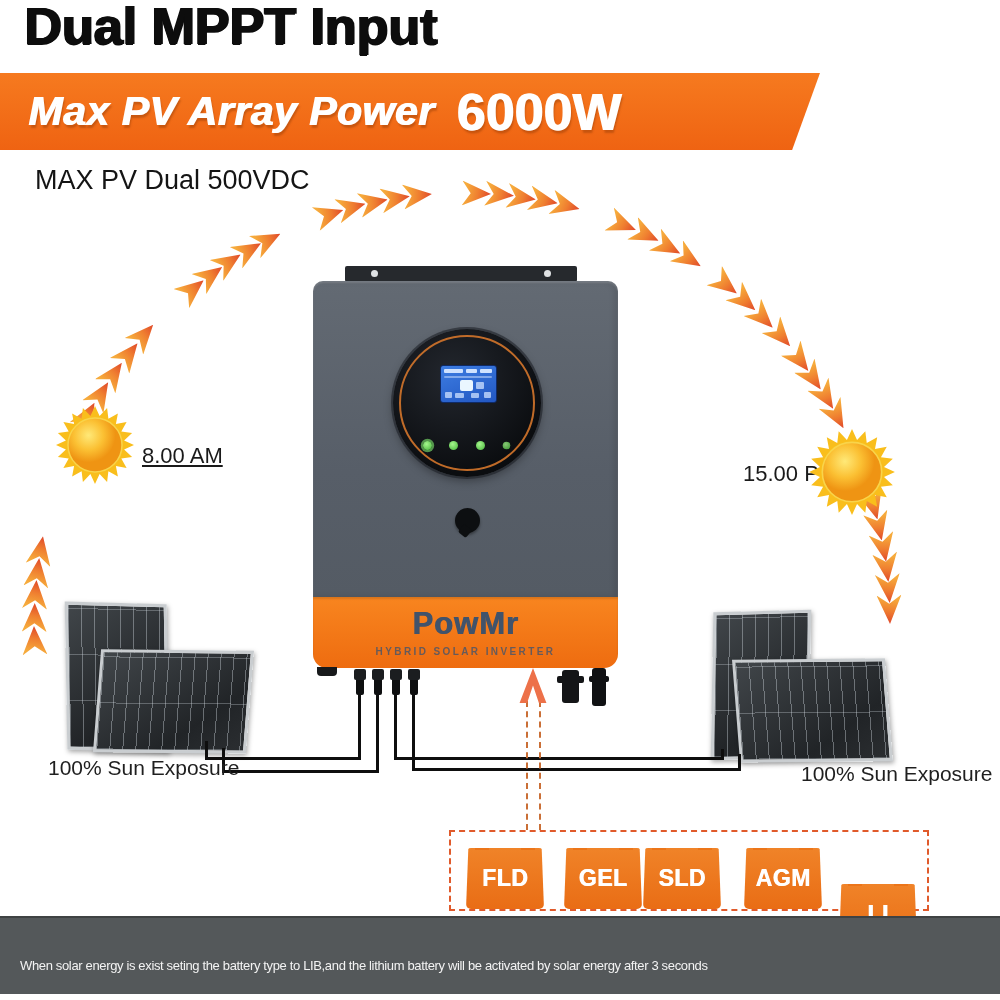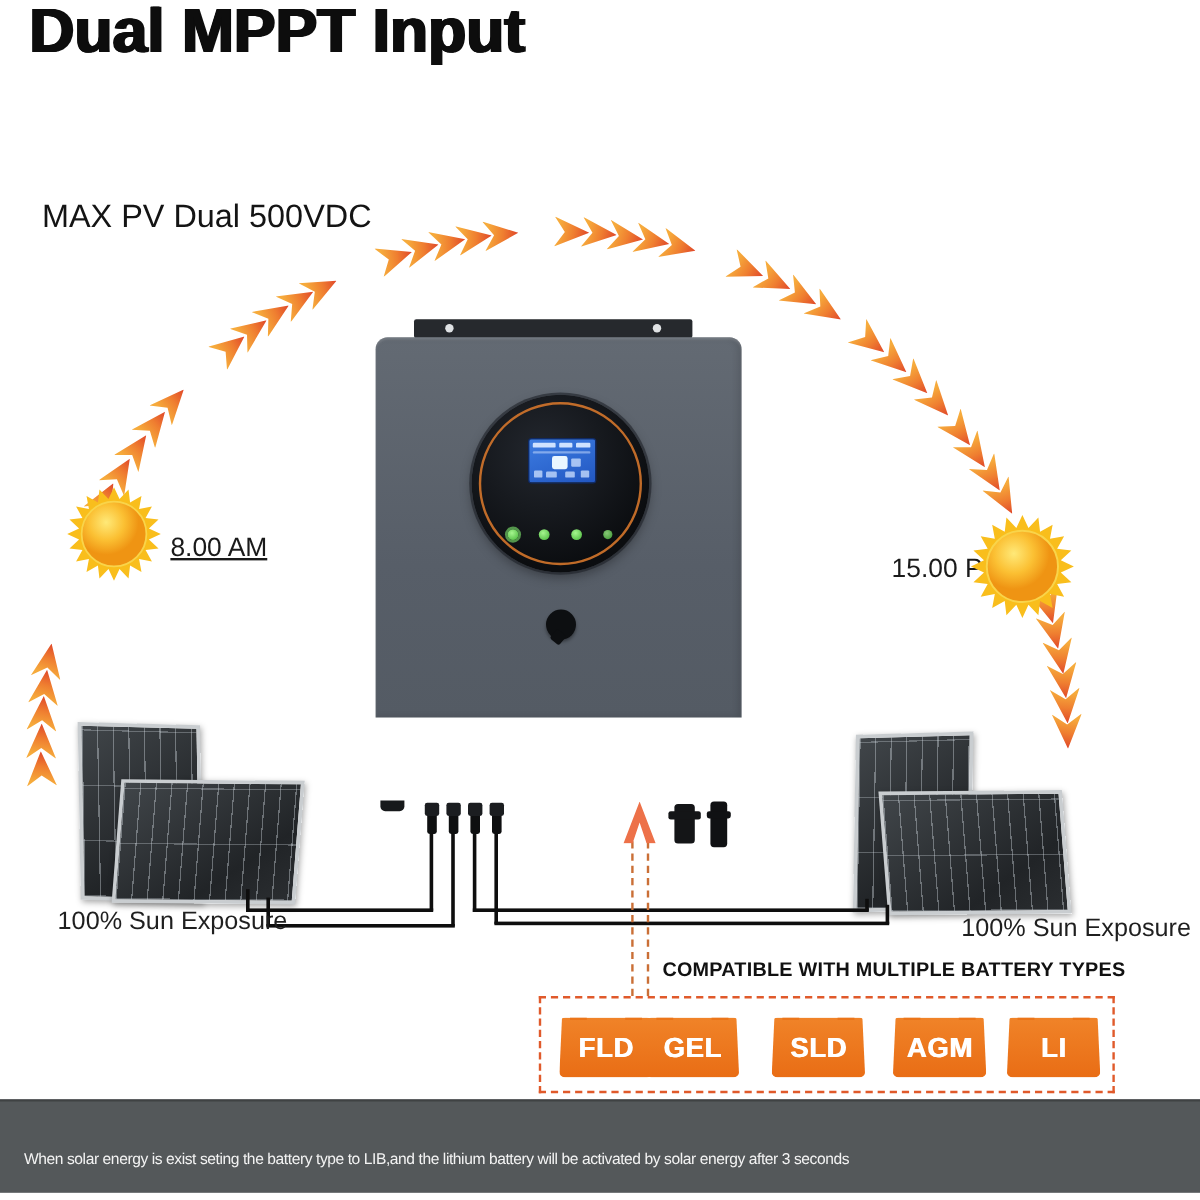--- a/index.html
+++ b/index.html
@@ -70,21 +70,21 @@
   .spanel{background:
       repeating-linear-gradient(90deg, rgba(220,228,235,0.38) 0 1px, transparent 1px 13px),
       repeating-linear-gradient(0deg, rgba(220,228,235,0.30) 0 1px, transparent 1px 46px),
       linear-gradient(145deg,#41464a,#212427 70%,#2b2e31);
     border:3px solid #c9cdd0;box-shadow:1px 2px 5px rgba(0,0,0,0.35);z-index:1;}
   .caption{font-size:21px;color:#1f1f1f;z-index:3;}
 
   
   .bat-heading{left:552px;top:799px;font-size:16.5px;font-weight:bold;color:#111;letter-spacing:0.2px;}
   .bat-box{left:449px;top:830px;width:476px;height:77px;border:2px dashed #e05a2b;z-index:1;}
-  .battery{position:absolute;top:848px;width:78px;height:50px;border-radius:5px;z-index:2;
+  .battery{position:absolute;top:848px;width:78px;height:61px;border-radius:5px;z-index:2;
     background:linear-gradient(180deg,#f08328,#e96d15);display:flex;align-items:center;justify-content:center;
     clip-path:polygon(3% 0,97% 0,100% 100%,0 100%);}
   .battery::before,.battery::after{content:"";position:absolute;top:-7px;width:14px;height:9px;border-radius:2px 2px 0 0;
     background:#ec7519;}
   .battery::before{left:9px;} .battery::after{right:9px;}
   .bat-label{font-size:23px;font-weight:bold;color:#fff;letter-spacing:0.5px;text-shadow:0.7px 0 #fff;}
 
   
   .footer{left:0;top:916px;width:1000px;height:78px;background:#54585a;z-index:6;
           box-shadow:inset 0 2px 0 rgba(0,0,0,0.25);}
@@ -95,20 +95,24 @@
   .chev{position:absolute;z-index:1;
         background:linear-gradient(100deg,#f6ab3c 15%,#ef7e30 55%,#df452a 95%);
         clip-path:polygon(0 0,100% 50%,0 100%,30% 50%);}
 </style>
 </head>
 <body>
 
 <div class="stage">
 
   <div class="abs title">Dual MPPT Input</div>
+  <div class="abs banner">
+    <span class="banner-main">Max PV Array Power</span>
+    <span class="banner-val">6000W</span>
+  </div>
   <div class="abs subtitle">MAX PV Dual 500VDC</div>
 
   <div class="abs" id="arc-layer" style="left:0;top:0;">
       <div class="chev" style="left: 19.8px; top: 627.6px; width: 29px; height: 25px; transform: rotate(-92deg);"></div>
       <div class="chev" style="left: 19.6px; top: 605px; width: 29px; height: 25px; transform: rotate(-89deg);"></div>
       <div class="chev" style="left: 20.5px; top: 582.4px; width: 29px; height: 25px; transform: rotate(-86deg);"></div>
       <div class="chev" style="left: 22.7px; top: 559.9px; width: 29px; height: 25px; transform: rotate(-83.1deg);"></div>
       <div class="chev" style="left: 26px; top: 537.5px; width: 29px; height: 25px; transform: rotate(-80.1deg);"></div>
       <div class="chev" style="left: 73.2px; top: 403.1px; width: 29px; height: 25px; transform: rotate(-61.2deg);"></div>
       <div class="chev" style="left: 85.5px; top: 382px; width: 29px; height: 25px; transform: rotate(-58deg);"></div>
@@ -195,20 +199,24 @@
       <i style="left:43px;top:26px;width:7px;height:6px;opacity:0.75;"></i>
     </div>
     <div class="leds">
       <span class="led ringed"></span>
       <span class="led"></span>
       <span class="led"></span>
       <span class="led dim"></span>
     </div>
   </div>
   <div class="abs knob"></div>
+  <div class="abs inv-band">
+    <div class="logo">PowMr</div>
+    <div class="band-sub">HYBRID SOLAR INVERTER</div>
+  </div>
   <div class="abs foot"></div>
 
   <div class="abs mc4" style="left:354px;top:669px;">
       <div class="clip"></div>
       <div class="bod"></div>
     </div>
   <div class="abs mc4" style="left:372px;top:669px;">
       <div class="clip"></div>
       <div class="bod"></div>
     </div>
@@ -240,34 +248,33 @@
   <div class="abs dashline" style="left:526px;top:701px;height:129px;"></div>
   <div class="abs dashline" style="left:539px;top:701px;height:129px;"></div>
 
   <div class="abs spanel" style="left:66px;top:603px;width:96px;height:142px;transform:skewY(2.5deg) rotate(-1deg);"></div>
   <div class="abs spanel" style="left:97px;top:650px;width:147px;height:97px;transform:skewX(-4deg) rotate(0.5deg);"></div>
   <div class="abs caption" style="left:48px;top:756px;">100% Sun Exposure</div>
   <div class="abs spanel" style="left:712px;top:611px;width:92px;height:142px;transform:skewY(-2.5deg) rotate(1deg);"></div>
   <div class="abs spanel" style="left:736px;top:659px;width:147px;height:97px;transform:skewX(4deg) rotate(-0.5deg);"></div>
   <div class="abs caption" style="left:801px;top:762px;">100% Sun Exposure</div>
 
-  <div class="abs bat-heading">COMPATIBLE WITH MULTIPLE BATTERY TYPES</div>
   <div class="abs bat-box"></div>
   <div class="battery" style="left:466px;">
     <span class="bat-label">FLD</span>
     </div>
-  <div class="battery" style="left:538px;">
+  <div class="battery" style="left:564px;">
     <span class="bat-label">GEL</span>
     </div>
   <div class="battery" style="left:643px;">
     <span class="bat-label">SLD</span>
     </div>
   <div class="battery" style="left:744px;">
     <span class="bat-label">AGM</span>
     </div>
-  <div class="battery" style="left:839px;">
+  <div class="battery" style="left:839px;margin-top:36px;">
     <span class="bat-label">LI</span>
     </div>
 
   <div class="abs footer">
     <div class="footer-d">When solar energy is exist seting the battery type to LIB,and the lithium battery will be activated by solar energy after 3 seconds</div>
   </div>
 </div>
 
 </body></html>

